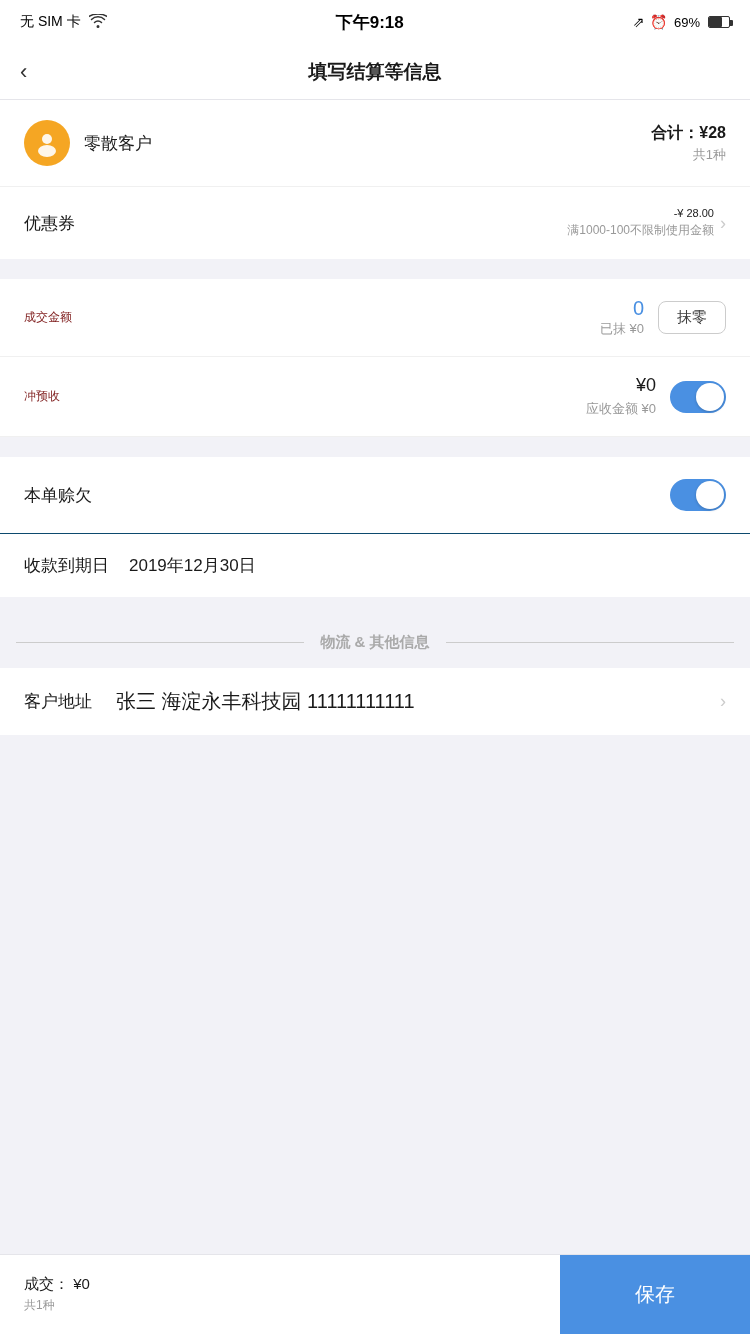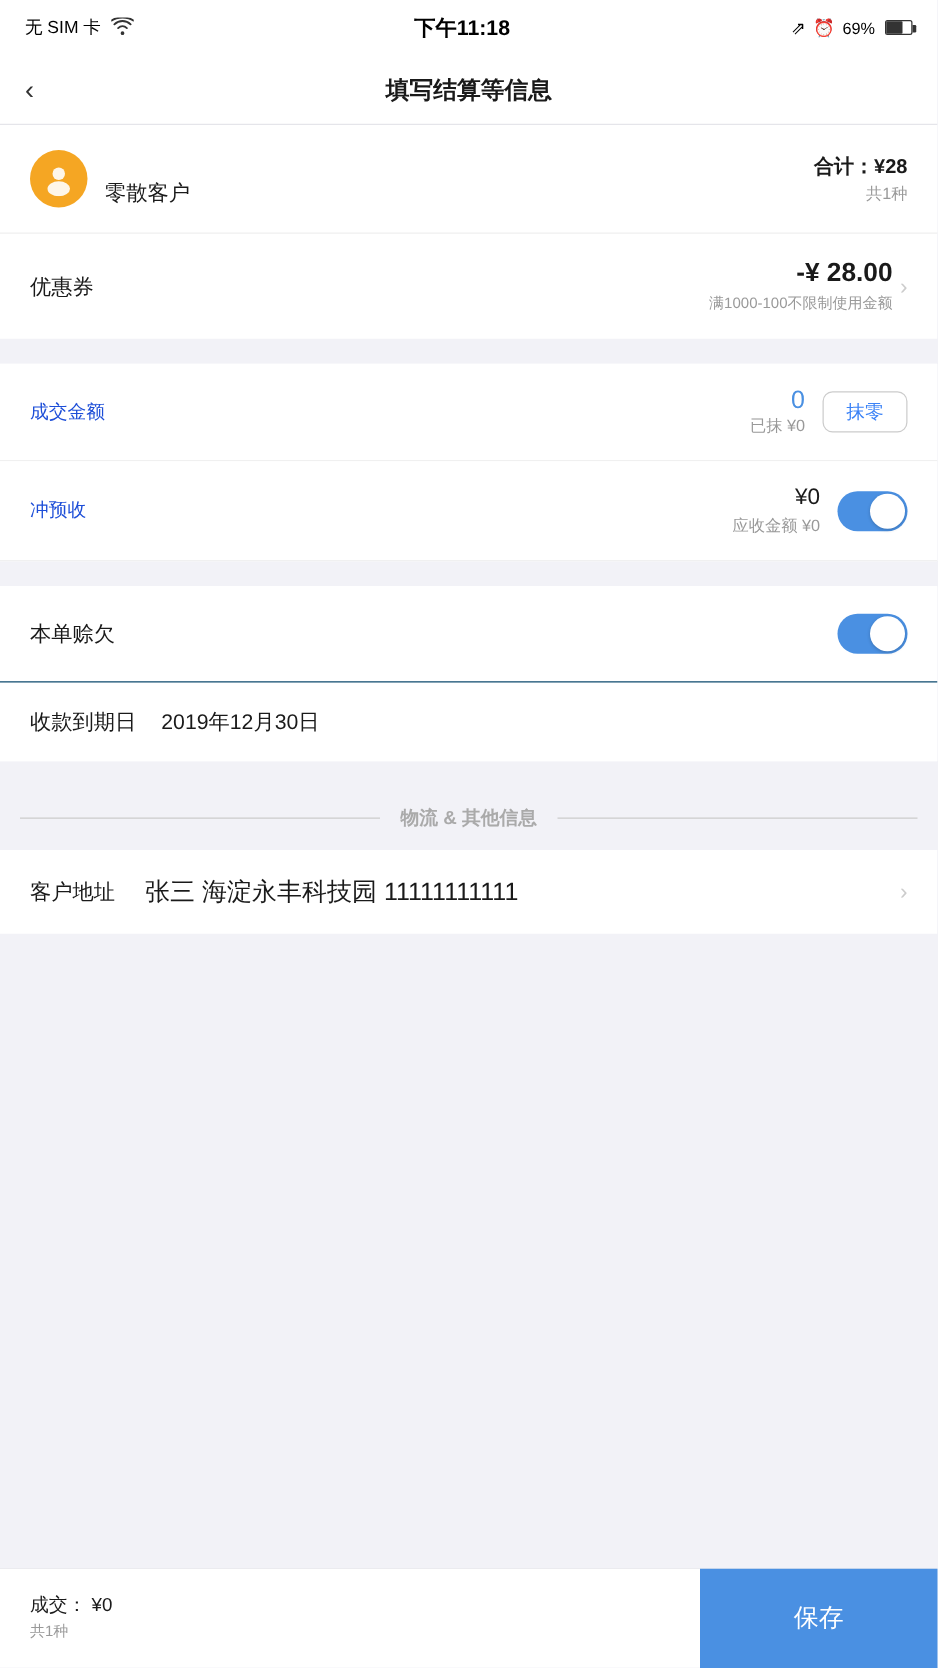--- a/index.html
+++ b/index.html
@@ -75,21 +75,21 @@
     
     .customer-row {
       display: flex;
       align-items: center;
       justify-content: space-between;
       padding: 20px 24px;
       background: #fff;
     }
     .customer-left {
       display: flex;
-      align-items: flex-end;
+      align-items: center;
       gap: 14px;
     }
     .customer-avatar {
       width: 46px;
       height: 46px;
       border-radius: 50%;
       background: #f5a623;
       display: flex;
       align-items: center;
       justify-content: center;
@@ -129,23 +129,23 @@
     .coupon-right {
       display: flex;
       align-items: center;
       gap: 6px;
       text-align: right;
     }
     .coupon-right-inner {
       text-align: right;
     }
     .coupon-amount {
-      font-size: 21px;
-      color: #1a1a1a;
-      font-weight: 700;
+      font-size: 11px;
+      color: #1a1a1a;
+      font-weight: 400;
     }
     .coupon-desc {
       font-size: 12px;
       color: #999;
       margin-top: 3px;
     }
     .chevron-right {
       color: #ccc;
       font-size: 18px;
     }
@@ -159,40 +159,40 @@
     
     .form-row {
       display: flex;
       align-items: center;
       justify-content: space-between;
       padding: 18px 24px;
       background: #fff;
       border-bottom: 1px solid #f0f0f0;
     }
     .form-label {
-      font-size: 15px;
-      color: #1d4ed8;
+      font-size: 12px;
+      color: #7f1d1d;
       min-width: 90px;
     }
     .form-right {
       display: flex;
       align-items: center;
       gap: 14px;
     }
     .amount-value {
       font-size: 20px;
       color: #4a90e2;
       font-weight: 500;
     }
     .round-btn {
       border: 1.5px solid #ccc;
       border-radius: 8px;
       padding: 6px 18px;
       font-size: 15px;
-      color: #3b82f6;
+      color: #404040;
       background: #fff;
       cursor: pointer;
     }
     .amount-sub {
       font-size: 13px;
       color: #999;
     }
 
     
     .form-row-multi {
@@ -382,21 +382,21 @@
     <span>无 SIM 卡</span>
     <span>
       <svg width="18" height="14" viewBox="0 0 18 14" fill="none">
         <path d="M9 11a1.5 1.5 0 1 1 0 3 1.5 1.5 0 0 1 0-3z" fill="#333"></path>
         <path d="M5.5 8.5C6.6 7.4 7.7 6.9 9 6.9s2.4.5 3.5 1.6" stroke="#333" stroke-width="1.5" fill="none" stroke-linecap="round"></path>
         <path d="M2.5 5.5C4.3 3.7 6.5 2.8 9 2.8s4.7.9 6.5 2.7" stroke="#333" stroke-width="1.5" fill="none" stroke-linecap="round"></path>
         <path d="M0 2.5C2.4 0.9 5.5 0 9 0s6.6.9 9 2.5" stroke="#333" stroke-width="1.5" fill="none" stroke-linecap="round"></path>
       </svg>
     </span>
   </div>
-  <div class="status-center">下午11:18</div>
+  <div class="status-center">下午9:18</div>
   <div class="status-right">
     <span style="font-size:14px;">⇗</span>
     <span style="font-size:14px;">⏰</span>
     <span>69%</span>
     <span style="border:1.5px solid #333;border-radius:2px;width:22px;height:12px;display:inline-block;position:relative;margin-left:2px;">
       <span style="display:block;width:65%;height:100%;background:#333;border-radius:1px;"></span>
       <span style="position:absolute;right:-4px;top:3px;width:3px;height:6px;background:#333;border-radius:0 1px 1px 0;"></span>
     </span>
   </div>
 </div>

